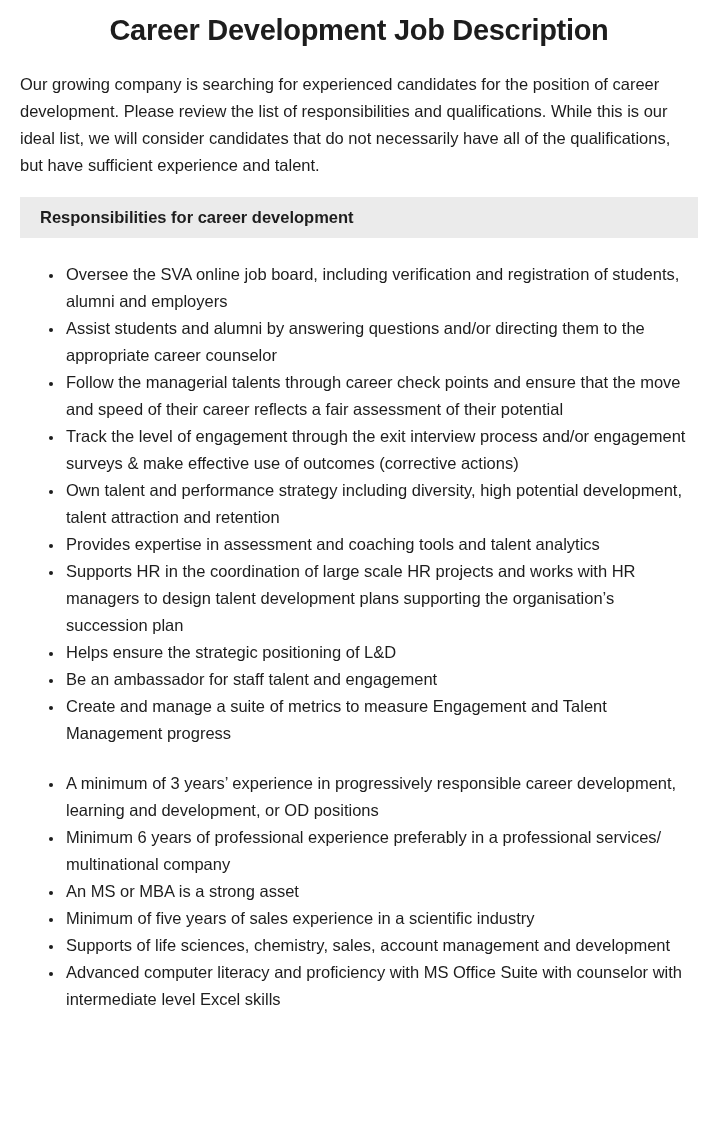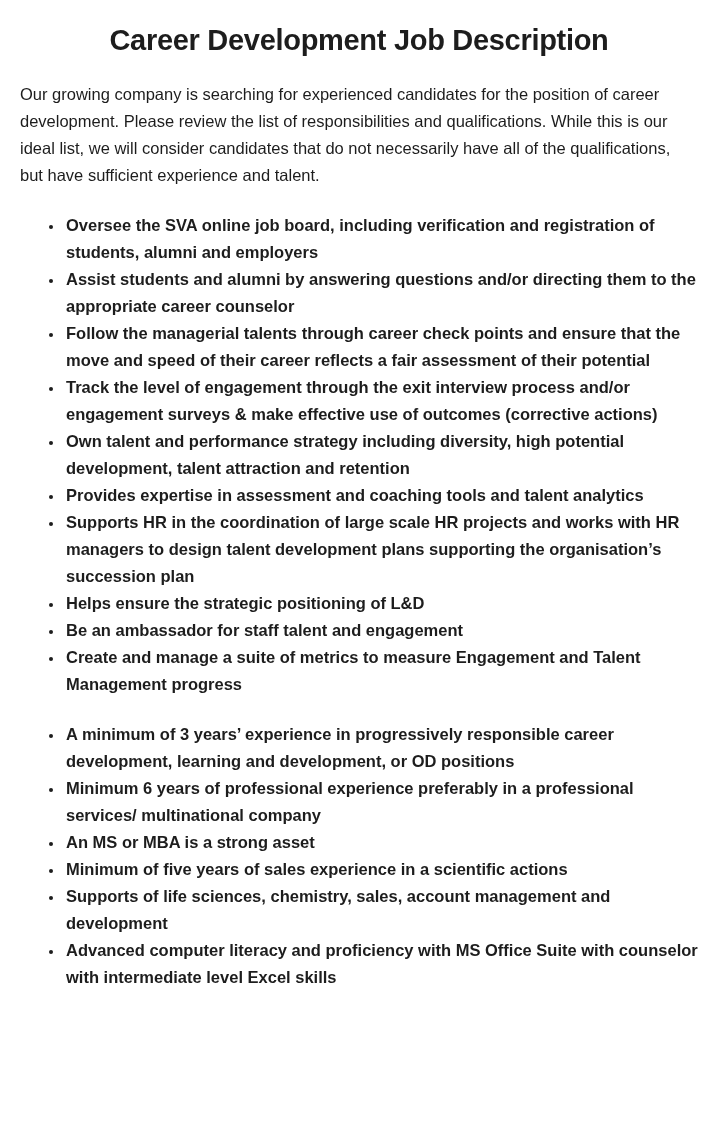--- a/index.html
+++ b/index.html
@@ -14,21 +14,21 @@
     background: var(--background);
   }
   body {
     font-family: "Liberation Sans", sans-serif;
     color: var(--text);
     width: 720px;
   }
   .page {
     width: 720px;
     min-height: 1133px;
-    padding: 18px 22px 28px 20px;
+    padding: 8px 22px 28px 20px;
   }
   .page-title {
     font-size: 29px;
     font-weight: bold;
     text-align: center;
     letter-spacing: -0.3px;
     margin: 4px 0 0 0;
     line-height: 36px;
   }
   .intro {
@@ -43,53 +43,53 @@
     line-height: 19px;
     padding: 11px 20px;
     margin: 0;
   }
   .bullet-list {
     margin: 23px 0 19px 0;
     padding: 0 0 0 44px;
     font-size: 16.5px;
     line-height: 27px;
     list-style: disc outside;
-    font-weight: bold;
   }
   .bullet-list li { padding-left: 2px; }
   .bullet-list li::marker { font-size: 14px; }
 </style>
 </head>
 <body>
 
 <div class="page">
 
   <h1 class="page-title">Career Development Job Description</h1>
 
   <p class="intro">Our growing company is searching for experienced candidates for the position of career development. Please review the list of responsibilities and qualifications. While this is our ideal list, we will consider candidates that do not necessarily have all of the qualifications, but have sufficient experience and talent.</p>
 
   <div class="section">
+    <h2 class="section-heading">Responsibilities for career development</h2>
     <ul class="bullet-list">
         <li>Oversee the SVA online job board, including verification and registration of students, alumni and employers</li>
         <li>Assist students and alumni by answering questions and/or directing them to the appropriate career counselor</li>
         <li>Follow the managerial talents through career check points and ensure that the move and speed of their career reflects a fair assessment of their potential</li>
         <li>Track the level of engagement through the exit interview process and/or engagement surveys &amp; make effective use of outcomes (corrective actions)</li>
         <li>Own talent and performance strategy including diversity, high potential development, talent attraction and retention</li>
         <li>Provides expertise in assessment and coaching tools and talent analytics</li>
         <li>Supports HR in the coordination of large scale HR projects and works with HR managers to design talent development plans supporting the organisation’s succession plan</li>
         <li>Helps ensure the strategic positioning of L&amp;D</li>
         <li>Be an ambassador for staff talent and engagement</li>
         <li>Create and manage a suite of metrics to measure Engagement and Talent Management progress</li>
       </ul>
   </div>
 
   <div class="section">
     <ul class="bullet-list">
         <li>A minimum of 3 years’ experience in progressively responsible career development, learning and development, or OD positions</li>
         <li>Minimum 6 years of professional experience preferably in a professional services/ multinational company</li>
         <li>An MS or MBA is a strong asset</li>
-        <li>Minimum of five years of sales experience in a scientific actions</li>
+        <li>Minimum of five years of sales experience in a scientific industry</li>
         <li>Supports of life sciences, chemistry, sales, account management and development</li>
         <li>Advanced computer literacy and proficiency with MS Office Suite with counselor with intermediate level Excel skills</li>
       </ul>
   </div>
 
 </div>
 
 </body></html>

